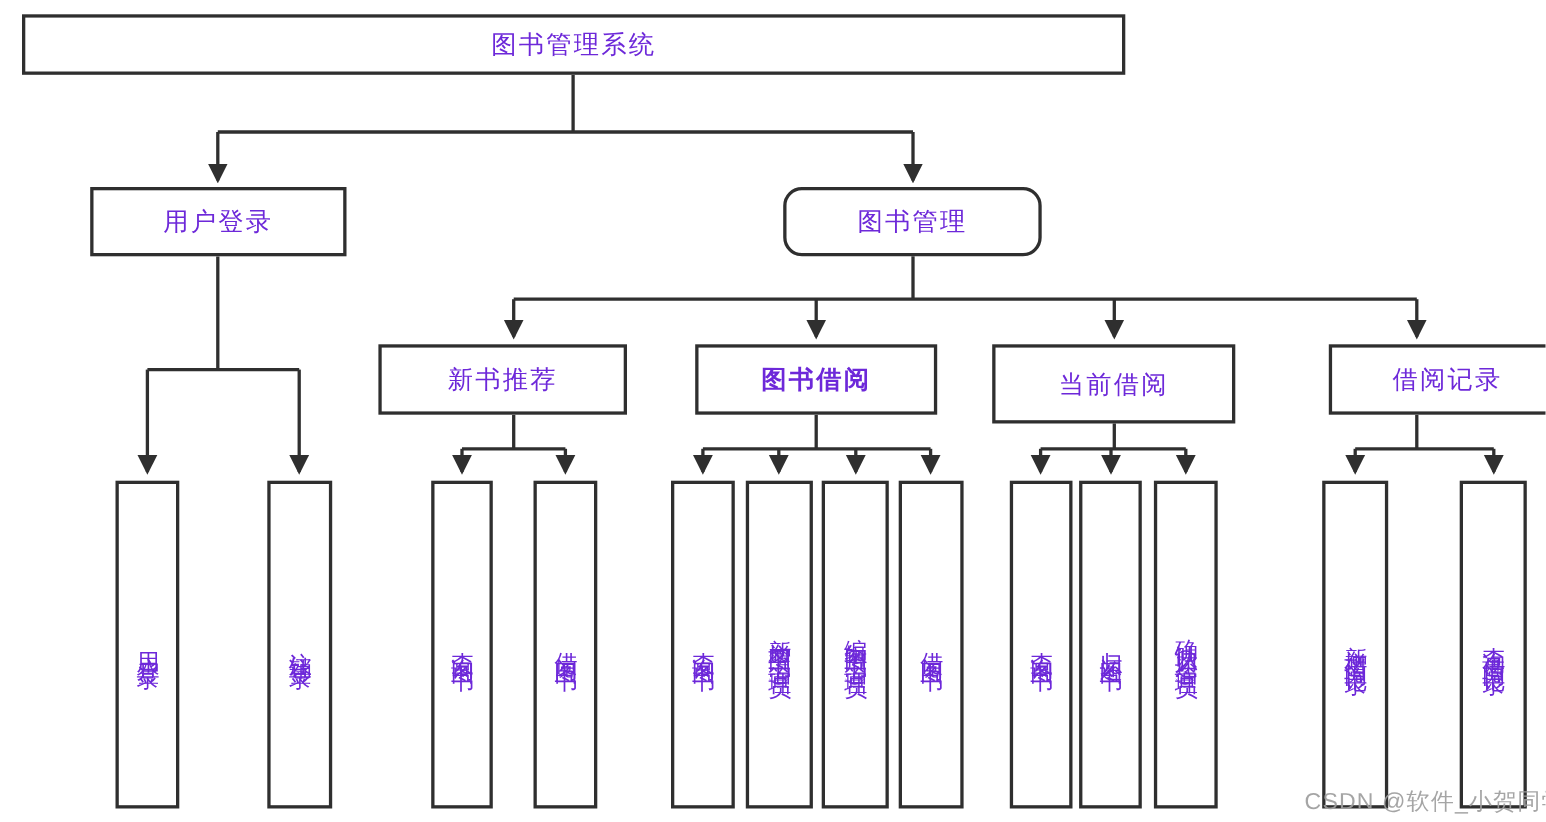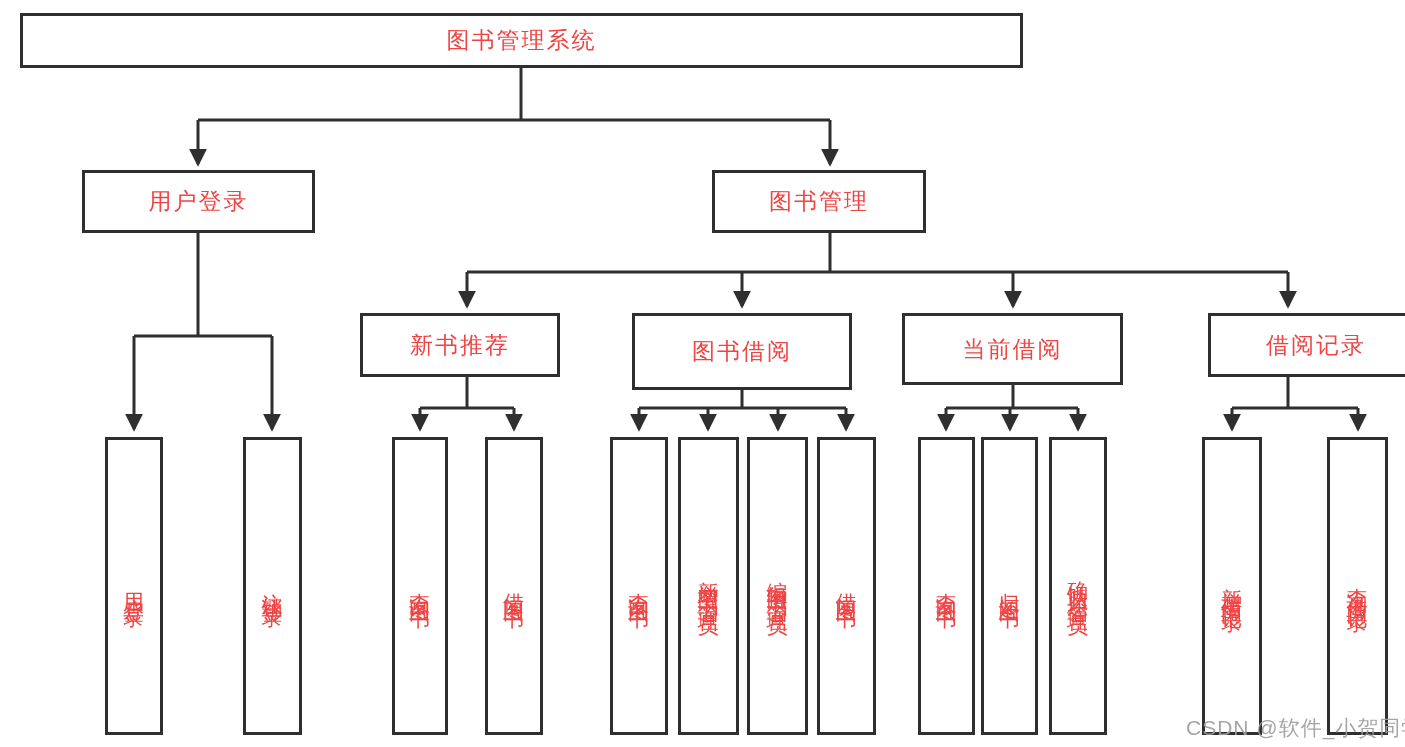--- a/index.html
+++ b/index.html
@@ -6,21 +6,21 @@
   body{
     width:1405px;height:747px;background:#ffffff;overflow:hidden;
     font-family:"Liberation Sans","DejaVu Sans",sans-serif;
   }
   .stage{position:relative;width:1405px;height:747px;background:#ffffff;}
   .edges{position:absolute;left:0;top:0;pointer-events:none;}
   .node{
     position:absolute;box-sizing:border-box;
     border:3px solid #2f2f2f;background:#ffffff;
     display:flex;align-items:center;justify-content:center;
-    color:#ef4444;
+    color:#6d28d9;
   }
   .h{font-size:23px;letter-spacing:2px;white-space:nowrap;}
   .v{
     writing-mode:vertical-rl;text-orientation:mixed;
     font-size:21px;letter-spacing:5px;line-height:1;
     padding:6px 0;
   }
   .watermark{
     position:absolute;left:1186px;top:714px;
     font-size:21px;color:#9e9e9e;opacity:.92;
@@ -78,24 +78,24 @@
       <path d="M1288,377 V408"></path>
       <path d="M1232,408 H1358"></path>
       <path d="M1232,408 V429" marker-end="url(#ah)"></path>
       <path d="M1358,408 V429" marker-end="url(#ah)"></path>
     </g>
   </svg>
 
   <div class="node h" style="left:20px;top:13px;width:1003px;height:55px;">图书管理系统</div>
 
   <div class="node h" style="left:82px;top:170px;width:233px;height:63px;">用户登录</div>
-  <div class="node h" style="left:712px;top:170px;width:214px;height:63px;">图书管理</div>
+  <div class="node h" style="left:712px;top:170px;width:235px;height:63px;border-radius:17px;">图书管理</div>
 
-  <div class="node h" style="left:360px;top:313px;width:200px;height:64px;">新书推荐</div>
-  <div class="node h" style="left:632px;top:313px;width:220px;height:77px;">图书借阅</div>
+  <div class="node h" style="left:344px;top:313px;width:226px;height:64px;">新书推荐</div>
+  <div class="node h" style="left:632px;top:313px;width:220px;height:64px;font-weight:bold;">图书借阅</div>
   <div class="node h" style="left:902px;top:313px;width:221px;height:72px;">当前借阅</div>
   <div class="node h" style="left:1180px;top:313px;width:216px;height:64px;margin-left:28px;">借阅记录</div>
 
   <div class="node v" style="left:105px;top:437px;width:58px;height:298px;">用户登录</div>
   <div class="node v" style="left:243px;top:437px;width:59px;height:298px;">注销登录</div>
 
   <div class="node v" style="left:392px;top:437px;width:56px;height:298px;">查询图书</div>
   <div class="node v" style="left:485px;top:437px;width:58px;height:298px;">借阅图书</div>
 
   <div class="node v" style="left:610px;top:437px;width:58px;height:298px;">查询图书</div>

